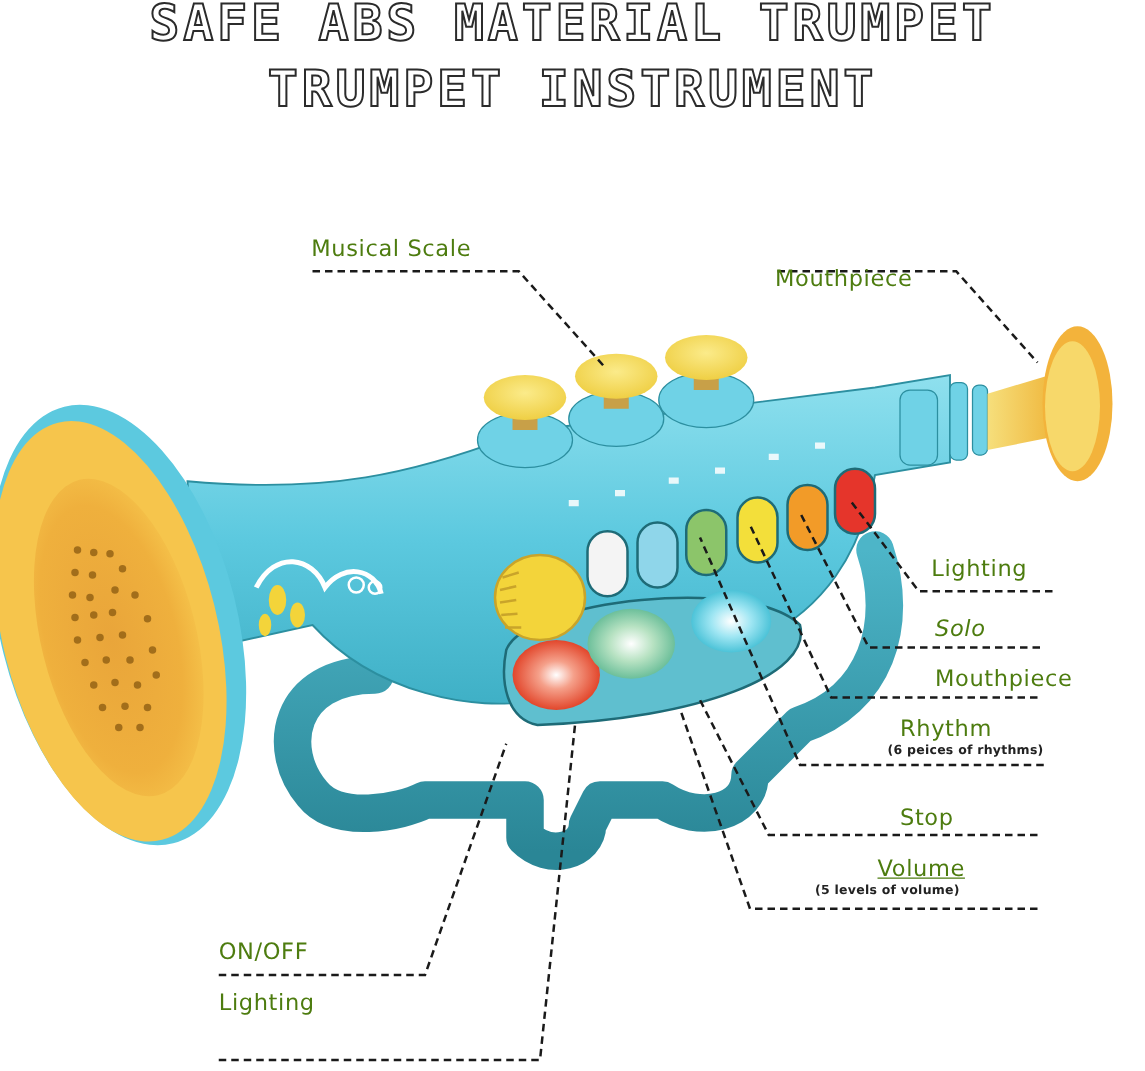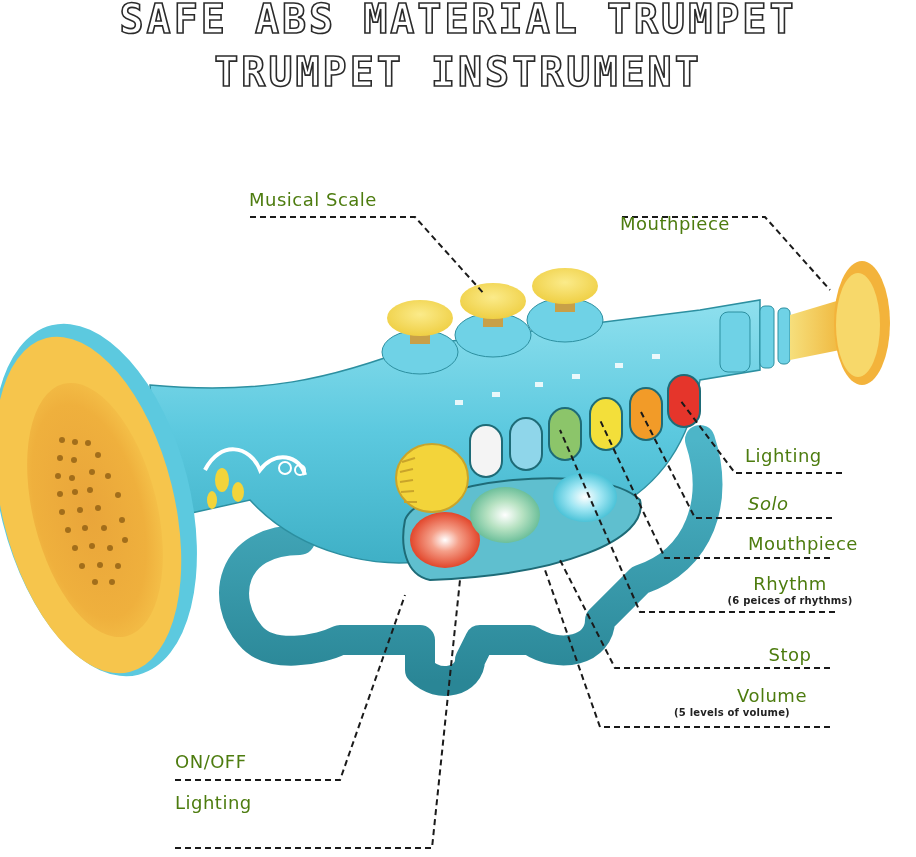--- a/index.html
+++ b/index.html
@@ -11,21 +11,21 @@
     -webkit-text-stroke: 1.6px #2b2b2b; line-height: 44px;
   }
   .title.l1 { top: -3px; }
   .title.l2 { top: 50px; }
   .illus { position: absolute; left: 0; top: 0; width: 916px; height: 857px; }
   .lbl {
     position: absolute; font-family: "DejaVu Sans", sans-serif; font-size: 18px;
     color: #4d7c0f; letter-spacing: 0.5px; line-height: 20px; white-space: nowrap;
   }
   .sub { position: absolute; font-size: 10px; color: #222; white-space: nowrap; letter-spacing: 0.2px; font-weight: bold; }
-  .center { text-align: center; }
+  .center { text-align: left; }
 </style>
 </head>
 <body>
 
 <div class="title l1">SAFE ABS MATERIAL TRUMPET</div>
 <div class="title l2">TRUMPET INSTRUMENT</div>
 
 <svg class="illus" viewBox="0 0 916 857" xmlns="http://www.w3.org/2000/svg">
   <defs>
     <linearGradient id="bodyG" x1="0" y1="0" x2="0" y2="1">
@@ -193,16 +193,16 @@
 </svg>
 
 <div class="lbl" style="left:249px; top:190px;">Musical Scale</div>
 <div class="lbl" style="left:620px; top:176px;margin-top:38px;">Mouthpiece</div>
 <div class="lbl" style="left:745px; top:446px;">Lighting</div>
 <div class="lbl" style="left:748px; top:494px;font-style:italic;">Solo</div>
 <div class="lbl" style="left:748px; top:534px;">Mouthpiece</div>
 <div class="lbl center" style="left:720px; width:140px; top:574px;">Rhythm</div>
 <div class="sub center" style="left:710px; width:160px; top:595px;">(6 peices of rhythms)</div>
 <div class="lbl center" style="left:720px; width:140px; top:645px;">Stop</div>
-<div class="lbl center" style="left:702px; width:140px; top:686px;">Volume</div>
+<div class="lbl center" style="left:702px; width:140px; top:686px;text-decoration:underline;">Volume</div>
 <div class="sub center" style="left:652px; width:160px; top:707px;">(5 levels of volume)</div>
 <div class="lbl" style="left:175px; top:752px;">ON/OFF</div>
 <div class="lbl" style="left:175px; top:793px;">Lighting</div>
 
 </body></html>

